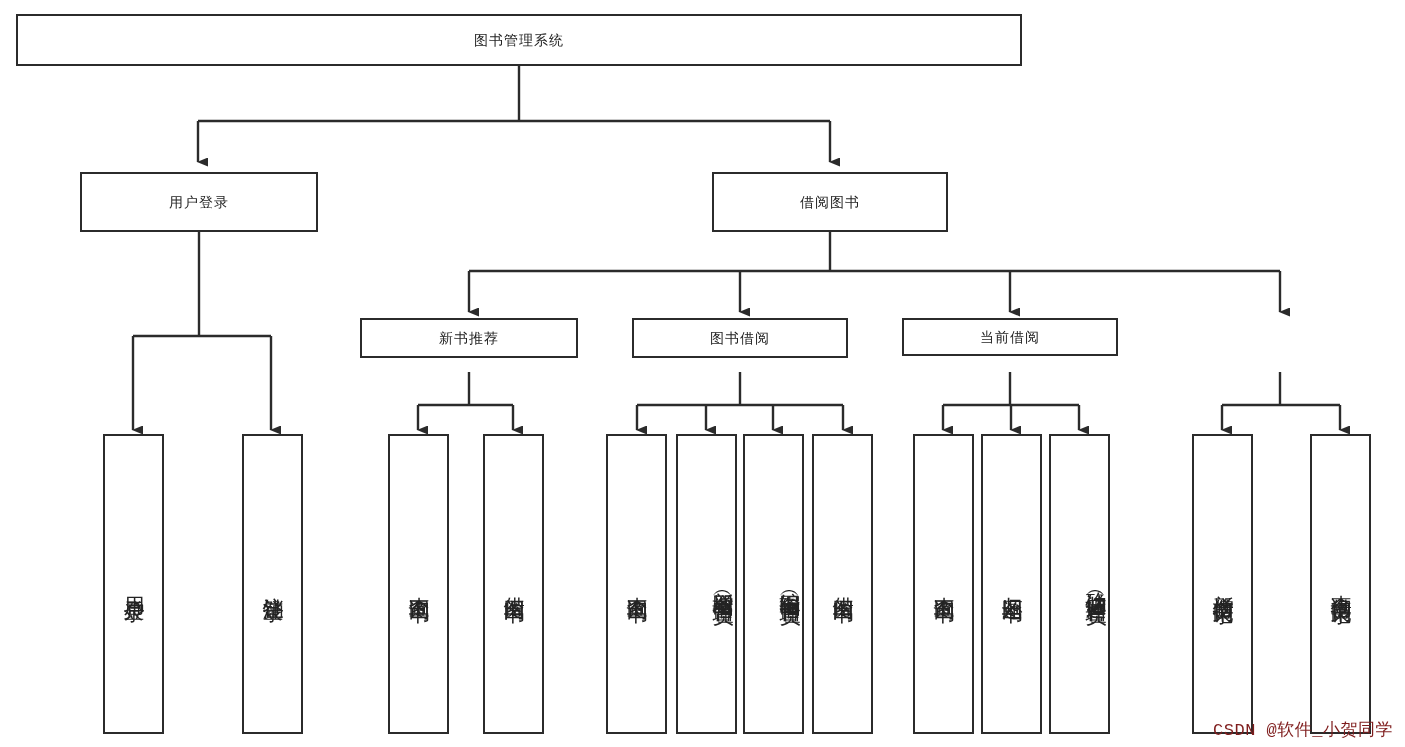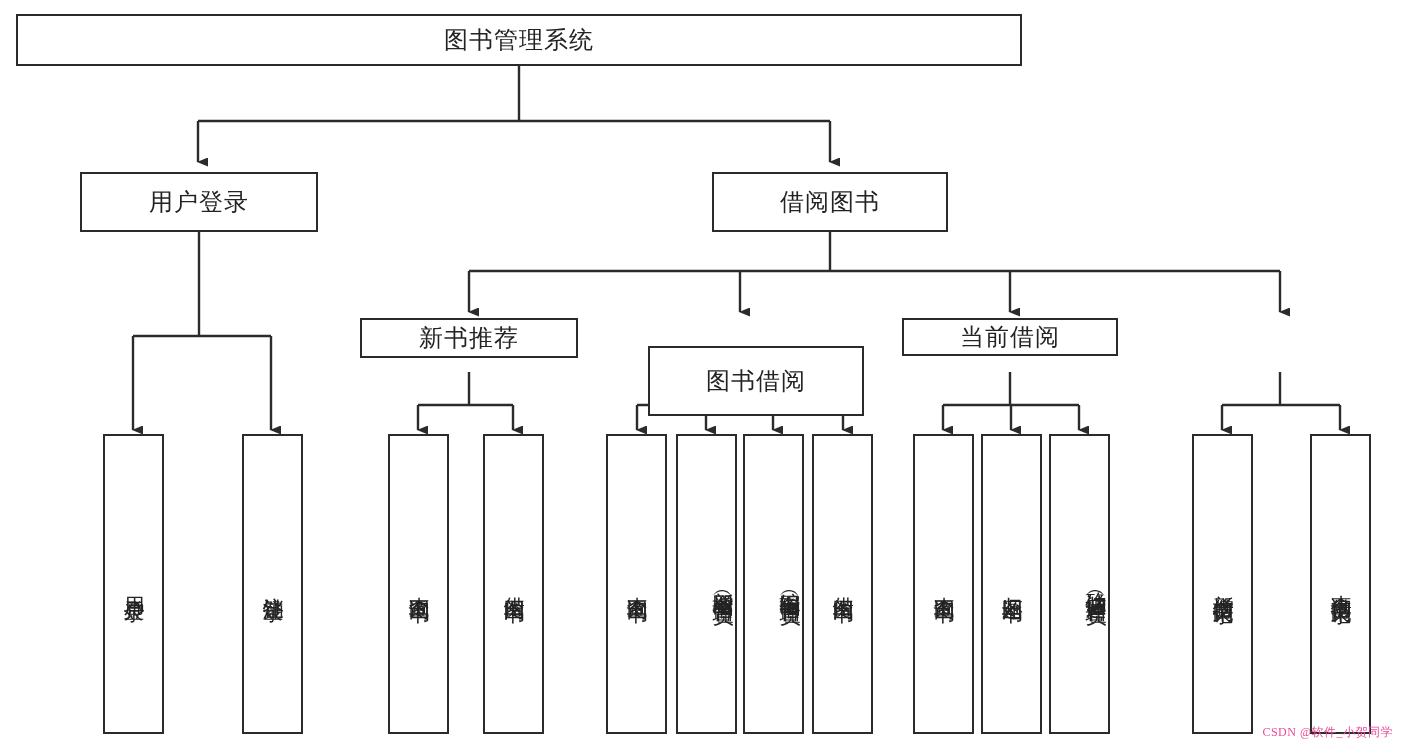--- a/index.html
+++ b/index.html
@@ -23,21 +23,21 @@
     position:absolute;
     box-sizing:border-box;
     background:#ffffff;
     border:2px solid #2b2b2b;
     display:flex;
     align-items:center;
     justify-content:center;
     color:#232323;
   }
   .node.horiz{
-    font-size:24px;
+    font-size:14px;
     line-height:1.2;
     letter-spacing:1px;
     white-space:nowrap;
   }
   .node.vert{
     writing-mode:vertical-rl;
     text-orientation:upright;
     font-size:21px;
     line-height:1.22;
     letter-spacing:2px;
@@ -47,25 +47,25 @@
   }
   .node.vert.top{
     align-items:flex-start;
   }
   .node.vert.mid{
     align-items:center;
   }
   .watermark{
     position:absolute;
     right:12px;bottom:6px;
-    font-size:12px;
-    color:#ec4899;
+    font-size:17px;
+    color:#7f1d1d;
     letter-spacing:0.5px;
     white-space:nowrap;
-    font-family:Liberation Serif, serif;
+    font-family:Liberation Mono, monospace;
   }
 </style>
 </head>
 <body>
 
 <div id="diagram">
 
   <svg id="edges" viewBox="0 0 1405 747" width="1405" height="747" xmlns="http://www.w3.org/2000/svg">
     <defs>
       <marker id="arrow" markerWidth="10" markerHeight="11" refX="4.5" refY="10" orient="auto" markerUnits="userSpaceOnUse">
@@ -123,21 +123,21 @@
   <div class="node horiz" style="left:80px;top:172px;width:238px;height:60px;">
     <span>用户登录</span>
   </div>
   <div class="node horiz" style="left:712px;top:172px;width:236px;height:60px;">
     <span>借阅图书</span>
   </div>
 
   <div class="node horiz" style="left:360px;top:318px;width:218px;height:40px;">
     <span>新书推荐</span>
   </div>
-  <div class="node horiz" style="left:648px;top:318px;width:216px;height:70px;margin-top:28px;">
+  <div class="node horiz" style="left:632px;top:318px;width:216px;height:40px;">
     <span>图书借阅</span>
   </div>
   <div class="node horiz" style="left:902px;top:318px;width:216px;height:38px;">
     <span>当前借阅</span>
   </div>
 
   <div class="node vert mid" style="left:103px;top:434px;width:61px;height:300px;">
     <span>用户登录</span>
   </div>
   <div class="node vert mid" style="left:242px;top:434px;width:61px;height:300px;">

